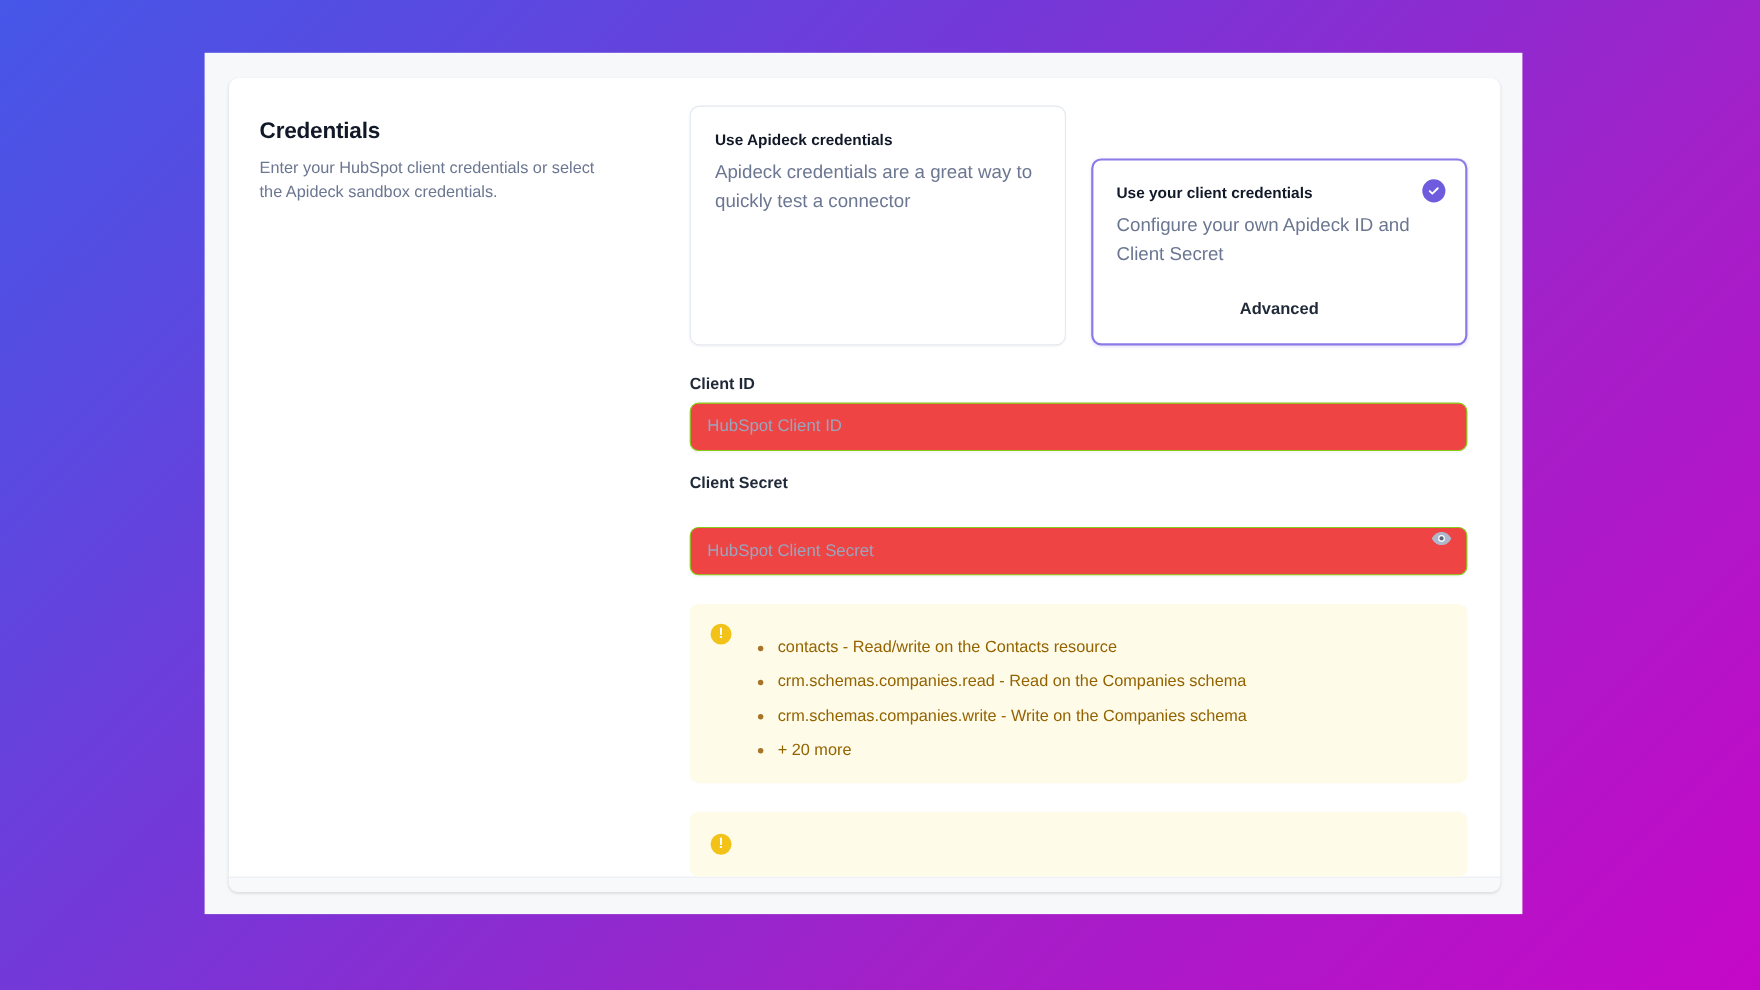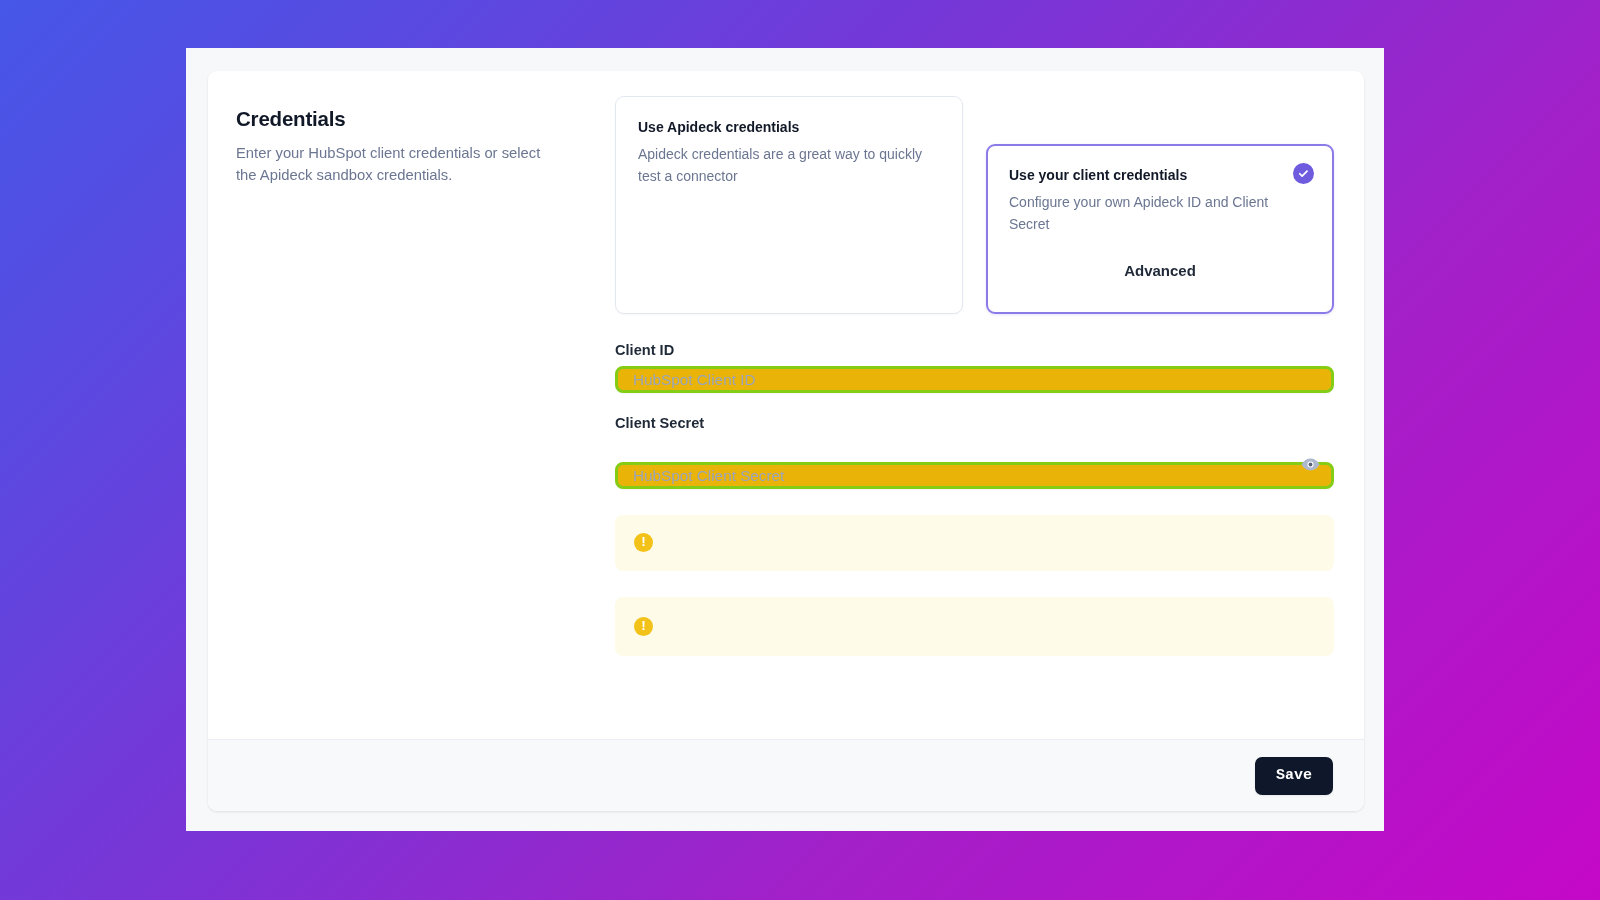--- a/index.html
+++ b/index.html
@@ -45,21 +45,21 @@
     overflow: hidden;
     display: flex;
     flex-direction: column;
   }
 
   .panel-body {
     flex: 1;
     position: relative;
     padding: 25px 30px 0 28px;
     display: flex;
-    gap: 4px;
+    gap: 16px;
   }
 
   
   .intro-col {
     width: 375px;
     flex: none;
     padding-top: 11px;
   }
 
   .section-title {
@@ -112,21 +112,21 @@
 
   .option-title {
     font-size: 14px;
     font-weight: bold;
     color: #111827;
     margin-bottom: 9px;
     padding-right: 34px;
   }
 
   .option-desc {
-    font-size: 14px;
+    font-size: 17px;
     line-height: 1.55;
     color: #6B7691;
   }
 
   .option-advanced {
     font-size: 15px;
     font-weight: bold;
     color: #1F2937;
     margin-top: 27px;
     text-align: center;
@@ -154,24 +154,24 @@
     font-size: 14.6px;
     font-weight: bold;
     color: #1F2937;
     margin-bottom: 8px;
   }
 
   .input-wrap { position: relative; }
 
   .text-input {
     width: 100%;
-    height: 27px;
-    border: 3px solid #84cc16;
+    height: 44px;
+    border: 1px solid #84cc16;
     border-radius: 8px;
-    background: #eab308;
+    background: #ef4444;
     font-family: "Liberation Sans", sans-serif;
     font-size: 15.3px;
     color: #1F2937;
     padding: 0 15px;
     outline: none;
     box-shadow: 0 1px 2px rgba(16,24,40,0.04);
   }
   .text-input::placeholder { color: #9AA5BC; }
   .text-input.has-icon { padding-right: 56px; margin-top: 23px; }
 
@@ -337,20 +337,26 @@
               </svg>
             </button>
           </div>
         </div>
 
         <div class="alert">
           <div class="alert-icon">
               <span>!</span>
             </div>
           <div class="alert-body">
+            <ul class="scope-list">
+              <li>contacts - Read/write on the Contacts resource</li>
+              <li>crm.schemas.companies.read - Read on the Companies schema</li>
+              <li>crm.schemas.companies.write - Write on the Companies schema</li>
+              <li>+ 20 more</li>
+            </ul>
           </div>
         </div>
 
         <div class="alert single">
           <div class="alert-icon">
               <span>!</span>
             </div>
         </div>
 
       </div>

